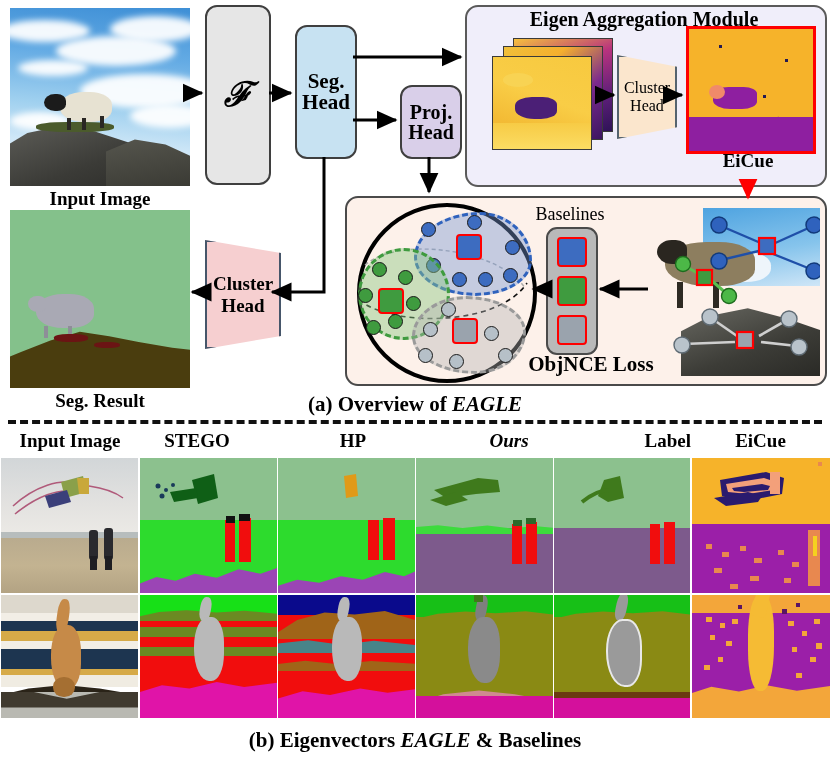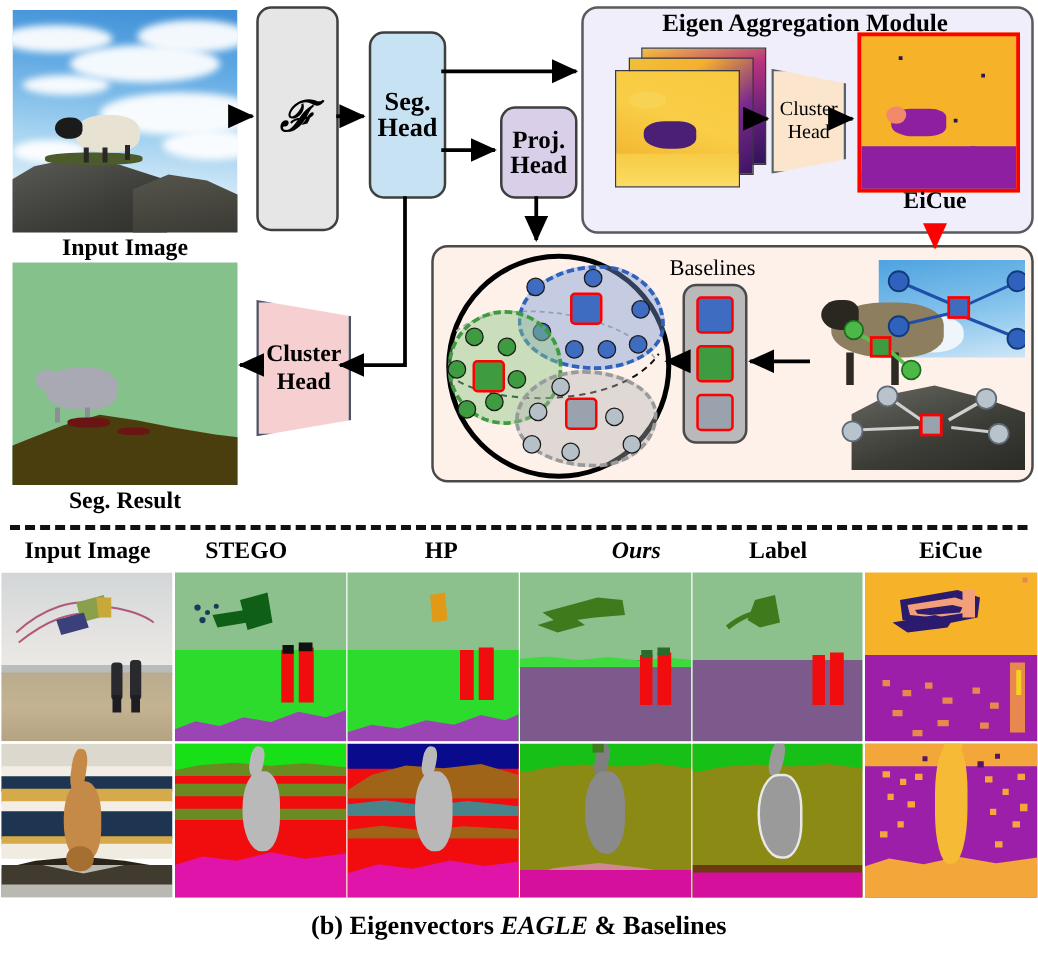--- a/index.html
+++ b/index.html
@@ -188,20 +188,21 @@
   <div class="abs dot" style="left:449px;top:354px;width:13px;height:13px;background:#b6c0c8;"></div>
   <div class="abs dot" style="left:484px;top:326px;width:13px;height:13px;background:#b6c0c8;"></div>
   <div class="abs dot" style="left:498px;top:348px;width:13px;height:13px;background:#b6c0c8;"></div>
 
   <div class="abs" style="left:520px;top:204px;width:100px;text-align:center;font-size:18px;">Baselines</div>
   <div class="abs" id="proto-bar"></div>
   <div class="abs proto" style="left:557px;top:237px;width:26px;height:26px;background:#3d6cc0;"></div>
   <div class="abs proto" style="left:557px;top:276px;width:26px;height:26px;background:#3f9b3f;"></div>
   <div class="abs proto" style="left:557px;top:315px;width:26px;height:26px;background:#9aa3ad;"></div>
 
+  <div class="abs ttl" style="left:516px;top:352px;width:150px;font-size:21px;">ObjNCE Loss</div>
 
   <div class="abs" id="nce-img">
     <div style="position:absolute;left:48px;top:0;width:117px;height:78px;
          background:linear-gradient(170deg,#4ea3e0,#86c4ec 55%,#cfe6f7);"></div>
     <div style="position:absolute;left:60px;top:44px;width:56px;height:30px;background:#eef5fb;border-radius:44%;"></div>
     <div style="position:absolute;left:26px;bottom:0;width:139px;height:72px;
          background:linear-gradient(160deg,#6b6b64,#3c3c37 60%,#2a2a26);
          clip-path:polygon(0% 38%,22% 16%,48% 6%,76% 20%,100% 36%,100% 100%,0% 100%);"></div>
     <div style="position:absolute;left:10px;top:34px;width:90px;height:44px;background:#8d7e5f;border-radius:46% 40% 38% 48%;"></div>
     <div style="position:absolute;left:2px;top:32px;width:30px;height:24px;background:#2a2620;border-radius:50% 38% 40% 52%;"></div>
@@ -280,31 +281,34 @@
       <line x1="600" y1="95" x2="614" y2="95"></line>
       <line x1="675" y1="95" x2="682" y2="95"></line>
       <line x1="648" y1="289" x2="600" y2="289"></line>
       <line x1="543" y1="289" x2="533" y2="289"></line>
     </g>
     <g stroke="#ff0000" stroke-width="3" fill="none" marker-end="url(#ahr)">
       <line x1="748" y1="180" x2="748" y2="198"></line>
     </g>
   </svg>
 
+  <div class="abs ttl" id="cap-a">
+    <span>(a) Overview of </span><span class="ital">EAGLE</span>
+  </div>
 </div>
 
 <div class="abs" id="divider"></div>
 
 <div class="abs" style="left:0;top:0;width:830px;height:763px;">
 
   <div class="colhead" style="left:0px;width:140px;">Input Image</div>
   <div class="colhead" style="left:128px;width:138px;">STEGO</div>
   <div class="colhead" style="left:284px;width:138px;">HP</div>
   <div class="colhead" style="left:440px;width:138px;font-style:italic;">Ours</div>
-  <div class="colhead" style="left:554px;width:137px;">Label</div>
+  <div class="colhead" style="left:554px;width:137px;text-align:right;">Label</div>
   <div class="colhead" style="left:691px;width:139px;">EiCue</div>
 
   <div class="cell" style="left:1px;top:458px;width:137px;height:135px;">
     <div class="band" style="top:0;height:78px;background:linear-gradient(180deg,#d2d6d8,#e3e2e0 60%,#eceae6);"></div>
     <div class="band" style="top:74px;height:8px;background:#b7bdbd;"></div>
     <div class="band" style="top:80px;height:55px;background:linear-gradient(180deg,#b9ab8e,#c3b391 50%,#b3a383);"></div>
     <svg width="137" height="135" style="position:absolute;left:0;top:0;">
       <path d="M12,48 C34,28 60,20 76,26" stroke="#b05a7a" stroke-width="1.6" fill="none"></path>
       <path d="M14,56 C36,38 58,30 74,34" stroke="#b05a7a" stroke-width="1.6" fill="none"></path>
       <polygon points="60,24 82,18 86,34 64,40" fill="#8aa04a"></polygon>

